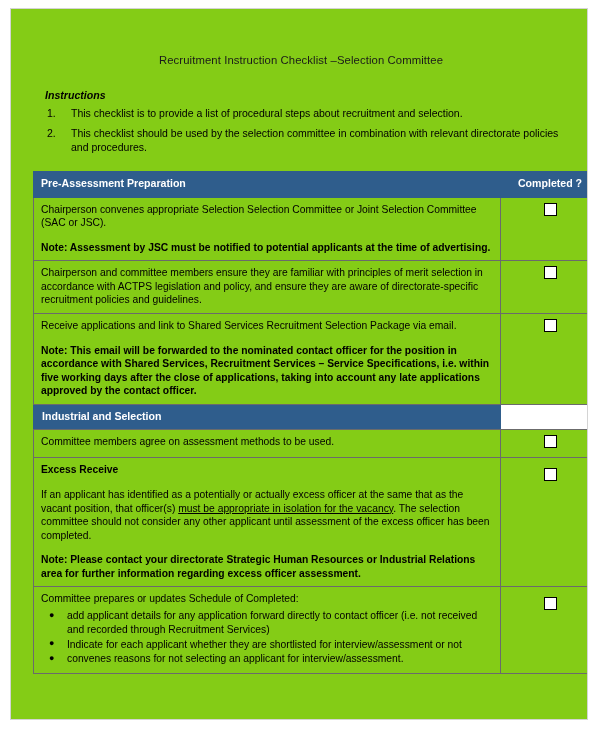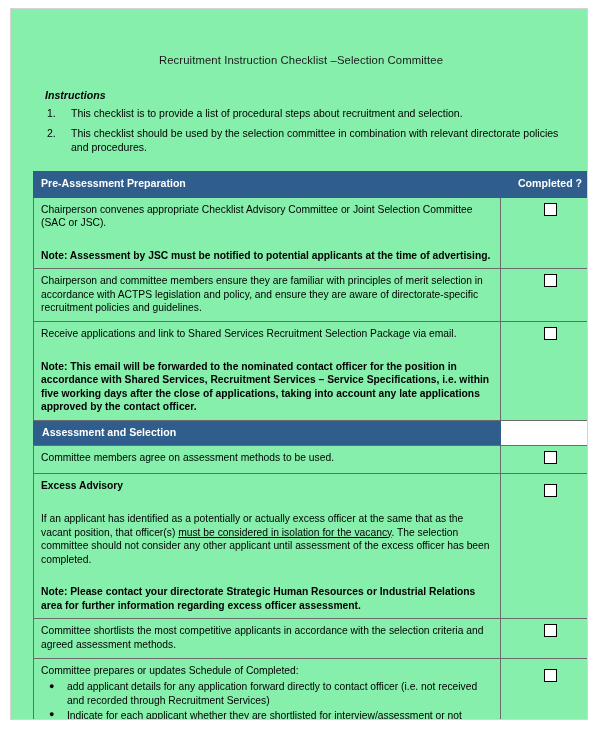--- a/index.html
+++ b/index.html
@@ -13,21 +13,21 @@
     font-family: "Liberation Sans", sans-serif;
     color: #000000;
     overflow: hidden;
   }
   #page {
     position: absolute;
     left: 10px;
     top: 8px;
     width: 578px;
     height: 712px;
-    background: #86efac;
+    background: #84cc16;
     border: 1px solid #d4d4d4;
     box-sizing: border-box;
     overflow: hidden;
   }
   #doc-body {
     position: absolute;
     left: 22px;
     top: 44px;
     width: 536px;
   }
@@ -113,21 +113,21 @@
     border-bottom-color: #2f5d8c;
   }
   tr.header-row td.col-check {
     text-align: center;
     vertical-align: top;
     padding: 5px 7px;
     border-left-color: #7d9cbc;
     line-height: 1.22;
   }
   .para { margin: 0 0 0 0; }
-  .para + .para { margin-top: 19px; }
+  .para + .para { margin-top: 11px; }
   .para.bold { font-weight: bold; }
   .para .u { text-decoration: underline; }
   ul.bullets {
     list-style: none;
     margin: 3px 0 0 0;
     padding: 0;
   }
   ul.bullets li {
     position: relative;
     padding-left: 26px;
@@ -177,21 +177,21 @@
     <table class="checklist">
       <tbody>
 
         <tr class="header-row">
           <td class="col-main">Pre-Assessment Preparation</td>
           <td class="col-check">Completed ?</td>
         </tr>
 
         <tr>
           <td class="col-main">
-            <p class="para">Chairperson convenes appropriate Checklist Advisory Committee or Joint Selection Committee (SAC or JSC).</p>
+            <p class="para">Chairperson convenes appropriate Selection Selection Committee or Joint Selection Committee (SAC or JSC).</p>
             <p class="para bold">Note:  Assessment by JSC must be notified to potential applicants at the time of advertising.</p>
           </td>
           <td class="col-check">
             <span class="checkbox"></span>
           </td>
         </tr>
 
         <tr>
           <td class="col-main">
             <p class="para">Chairperson and committee members ensure they are familiar with principles of merit selection in accordance with ACTPS legislation and policy, and ensure they are aware of directorate-specific recruitment policies and guidelines.</p>
@@ -205,52 +205,44 @@
           <td class="col-main">
             <p class="para">Receive applications and link to Shared Services Recruitment Selection Package via email.</p>
             <p class="para bold">Note:  This email will be forwarded to the nominated contact officer for the position in accordance with Shared Services, Recruitment Services – Service Specifications,  i.e. within five working days after the close of applications, taking into account any late applications approved by the contact officer.</p>
           </td>
           <td class="col-check">
             <span class="checkbox"></span>
           </td>
         </tr>
 
         <tr class="section-row with-white-check">
-          <td class="col-main">Assessment and Selection</td>
+          <td class="col-main">Industrial and Selection</td>
           <td class="col-check"></td>
         </tr>
 
         <tr>
           <td class="col-main">
             <p class="para">Committee members agree on assessment methods to be used.</p>
           </td>
           <td class="col-check">
             <span class="checkbox"></span>
           </td>
         </tr>
 
         <tr>
           <td class="col-main">
-            <p class="para bold">Excess Advisory</p>
-            <p class="para"><span>If an applicant has identified as a potentially or actually excess officer at the same that as the vacant position, that officer(s) </span><span class="u">must be considered in isolation for the vacancy</span><span>.  The selection committee should not consider any other applicant until assessment of the excess officer has been completed.</span></p>
+            <p class="para bold">Excess Receive</p>
+            <p class="para"><span>If an applicant has identified as a potentially or actually excess officer at the same that as the vacant position, that officer(s) </span><span class="u">must be appropriate in isolation for the vacancy</span><span>.  The selection committee should not consider any other applicant until assessment of the excess officer has been completed.</span></p>
             <p class="para bold">Note:  Please contact your directorate Strategic Human Resources or Industrial Relations area for further information regarding excess officer assessment.</p>
           </td>
           <td class="col-check align-top">
             <span class="checkbox"></span>
           </td>
         </tr>
 
-        <tr>
-          <td class="col-main">
-            <p class="para">Committee shortlists the most competitive applicants in accordance with the selection criteria and agreed assessment methods.</p>
-          </td>
-          <td class="col-check">
-            <span class="checkbox"></span>
-          </td>
-        </tr>
 
         <tr>
           <td class="col-main">
             <p class="para">Committee prepares or updates Schedule of Completed:</p>
             <ul class="bullets">
               <li>
                 <span class="bullet">●</span>
                 <span>add applicant details for any application forward directly to contact officer (i.e. not received and recorded through Recruitment Services)</span>
               </li>
               <li>

